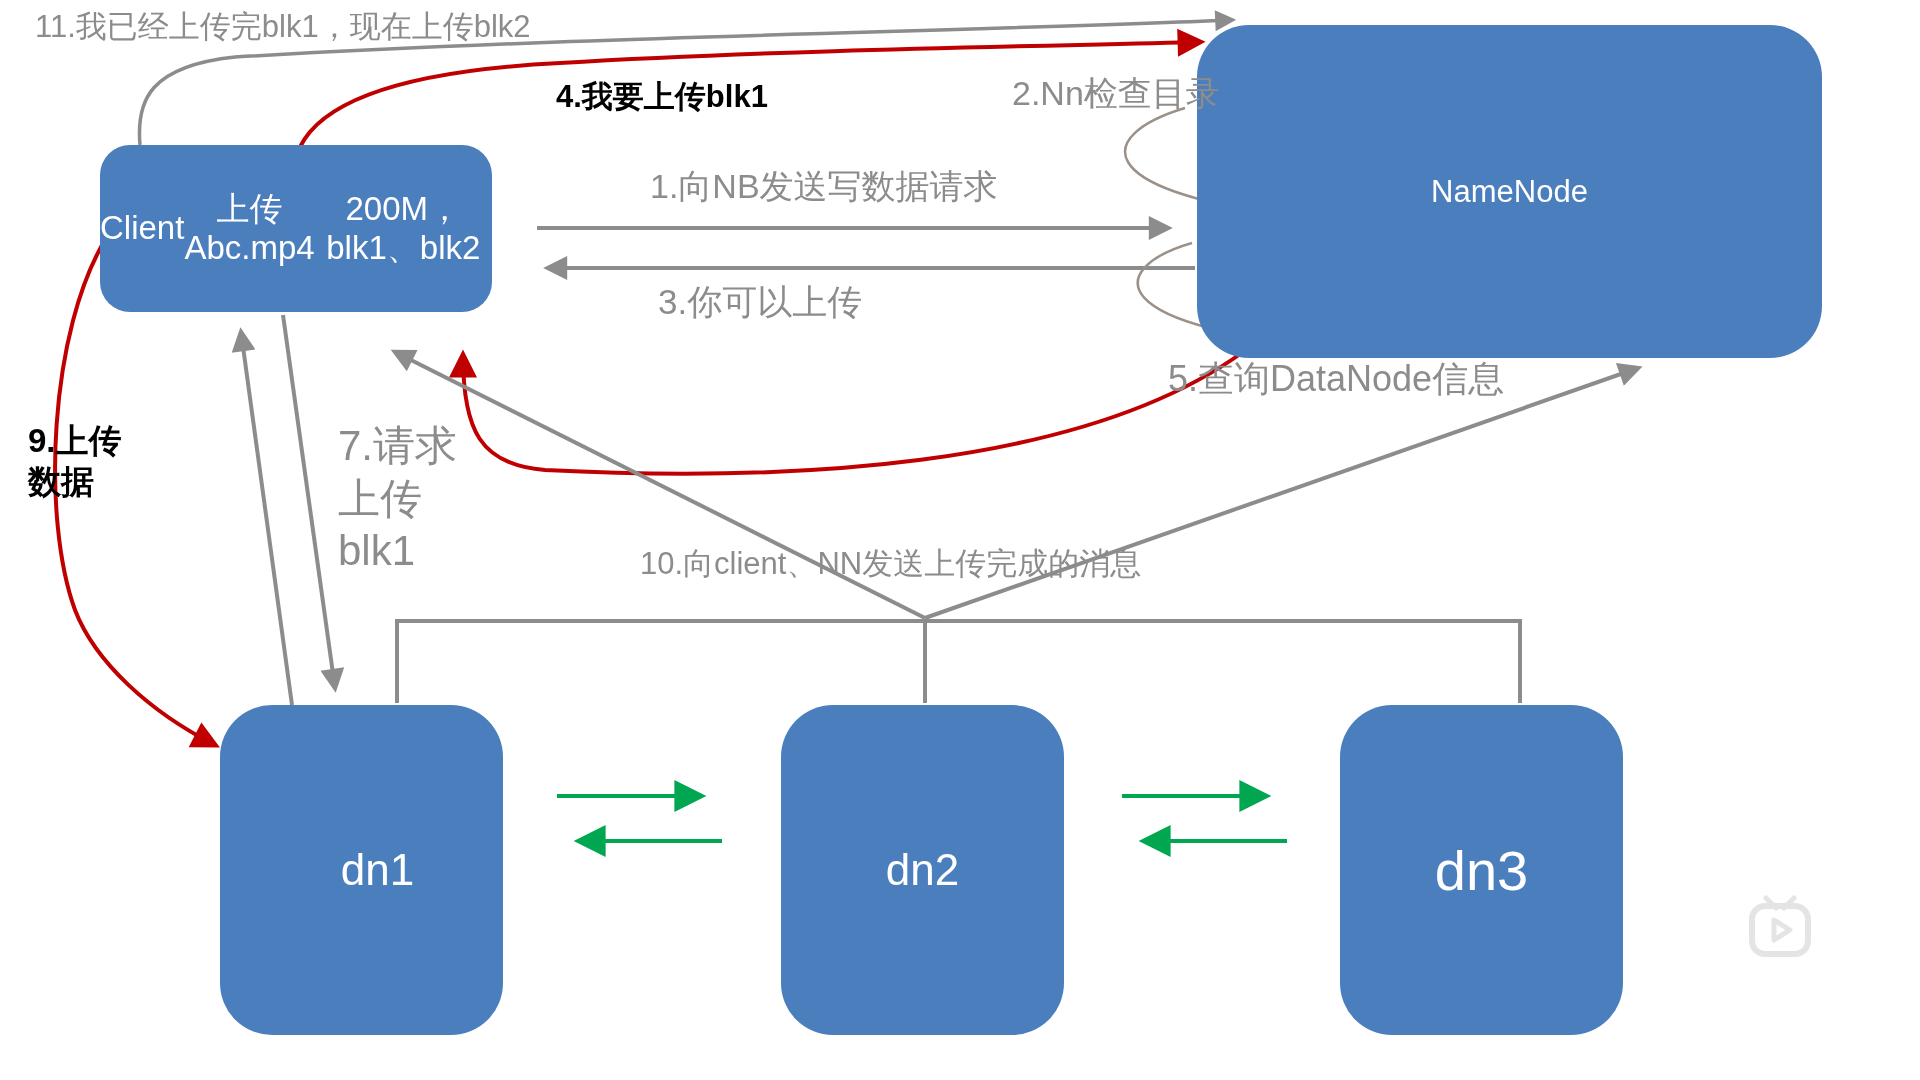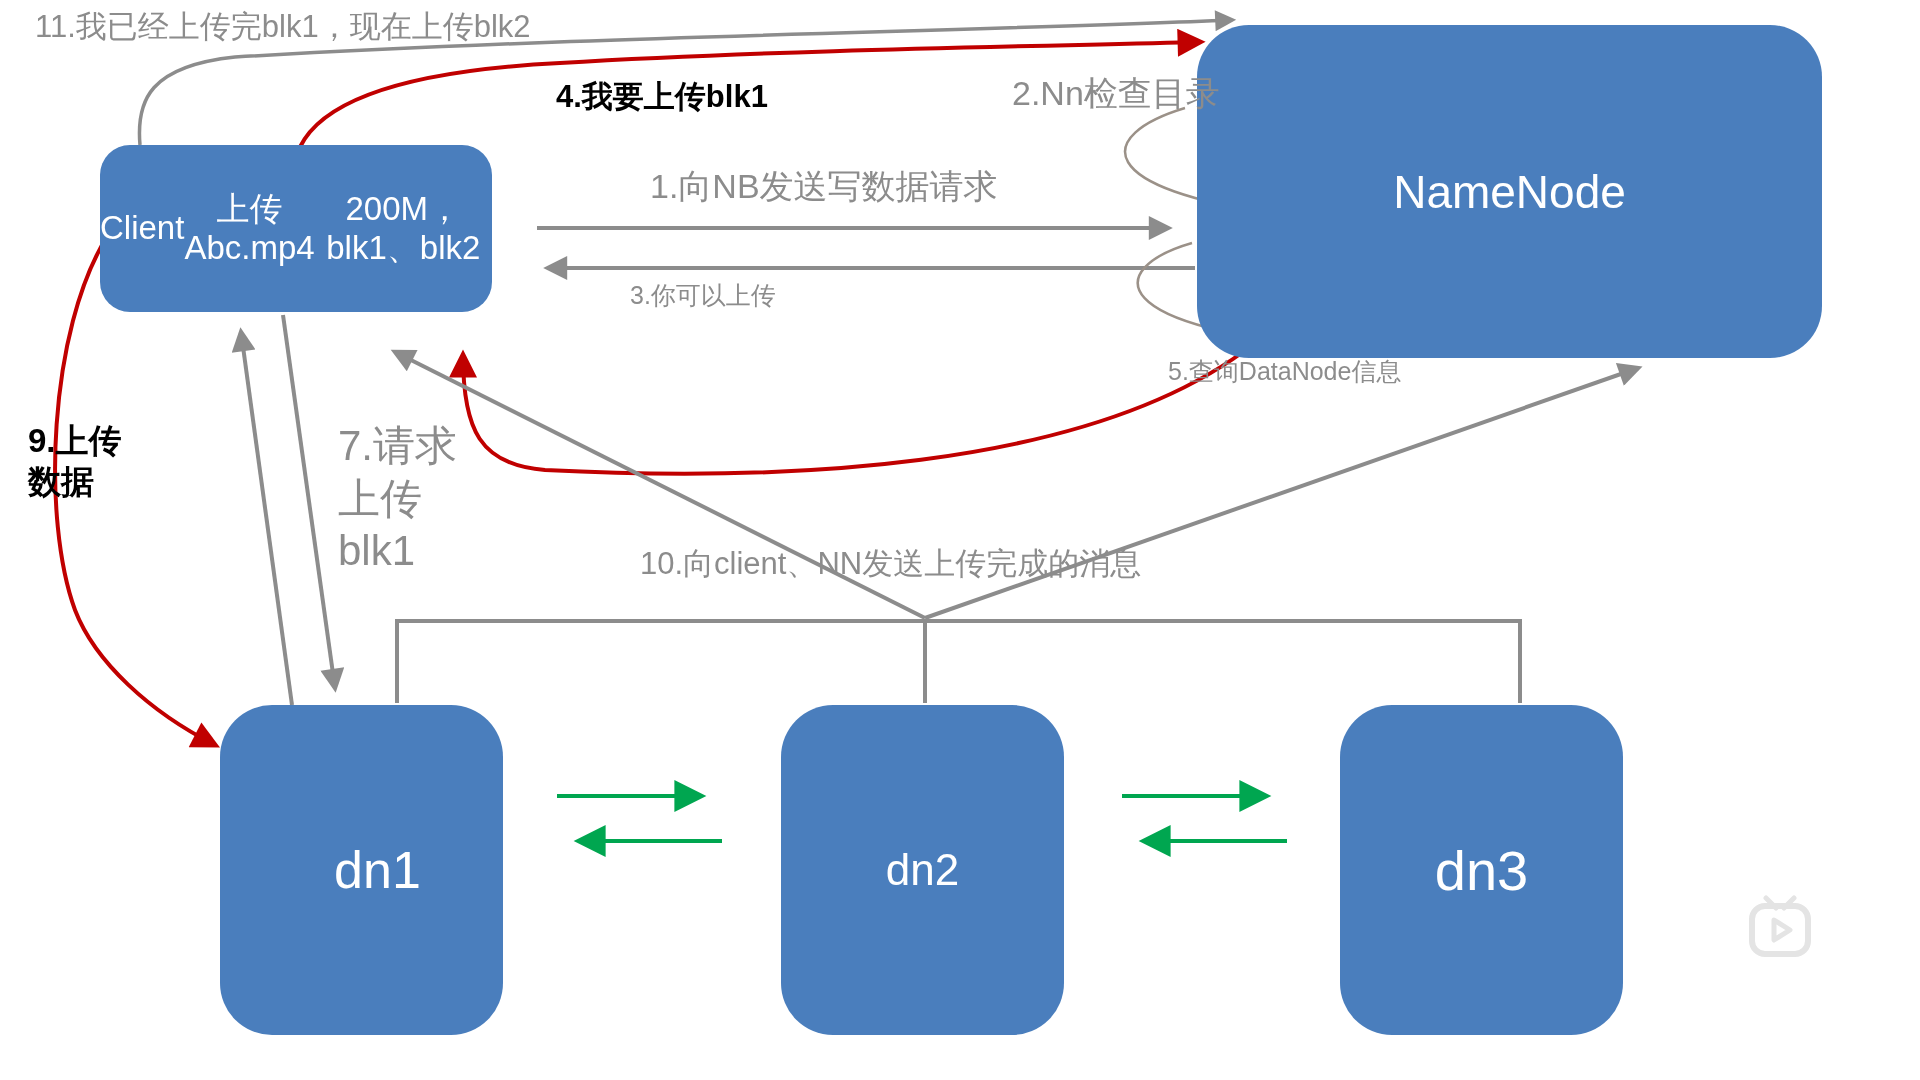--- a/index.html
+++ b/index.html
@@ -31,31 +31,31 @@
   .node.small-round { border-radius: 30px; }
   .node.big-round { border-radius: 52px; }
   .lbl {
     position: absolute;
     color: #8C8C8C;
     white-space: pre-line;
     line-height: 1.25;
   }
   .lbl.red { color: #000000; font-weight: 600; }
   #client-node { left: 100px; top: 145px; width: 392px; height: 167px; font-size: 33px; line-height: 1.18; }
-  #namenode-node { left: 1197px; top: 25px; width: 625px; height: 333px; font-size: 46px; }
-  #dn1-node { left: 220px; top: 705px; width: 283px; height: 330px; font-size: 52px; padding-left: 32px; }
+  #namenode-node { left: 1197px; top: 25px; width: 625px; height: 333px; font-size: 31px; }
+  #dn1-node { left: 220px; top: 705px; width: 283px; height: 330px; font-size: 44px; padding-left: 32px; }
   #dn2-node { left: 781px; top: 705px; width: 283px; height: 330px; font-size: 44px; }
   #dn3-node { left: 1340px; top: 705px; width: 283px; height: 330px; font-size: 56px; }
 
   #lbl-step11 { left: 35px;   top: 8px;   font-size: 31px; }
   #lbl-step4  { left: 556px;  top: 78px;  font-size: 31px; }
   #lbl-step2  { left: 1012px; top: 72px;  font-size: 34px; }
   #lbl-step1  { left: 650px;  top: 165px; font-size: 34px; }
-  #lbl-step3  { left: 630px;  top: 280px; font-size: 25px; }
-  #lbl-step5  { left: 1168px; top: 356px; font-size: 25px; }
+  #lbl-step3  { left: 658px;  top: 280px; font-size: 35px; }
+  #lbl-step5  { left: 1168px; top: 356px; font-size: 36px; }
   #lbl-step6  { left: 695px;  top: 453px; font-size: 33px; }
   #lbl-step9  { left: 28px;   top: 420px; font-size: 33px; }
   #lbl-step8  { left: 160px;  top: 412px; font-size: 33px; }
   #lbl-step7  { left: 338px;  top: 420px; font-size: 42px; }
   #lbl-step10 { left: 640px;  top: 545px; font-size: 31px; }
 
   #watermark {
     position: absolute;
     left: 1742px; top: 884px;
     width: 76px; height: 80px;

